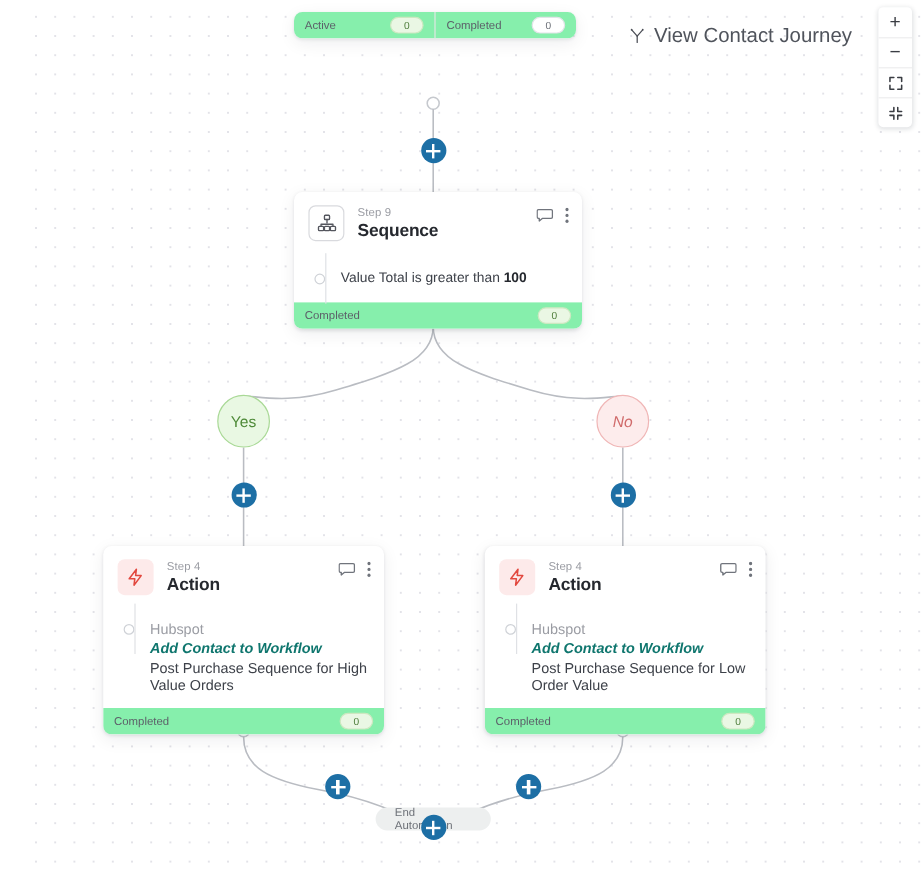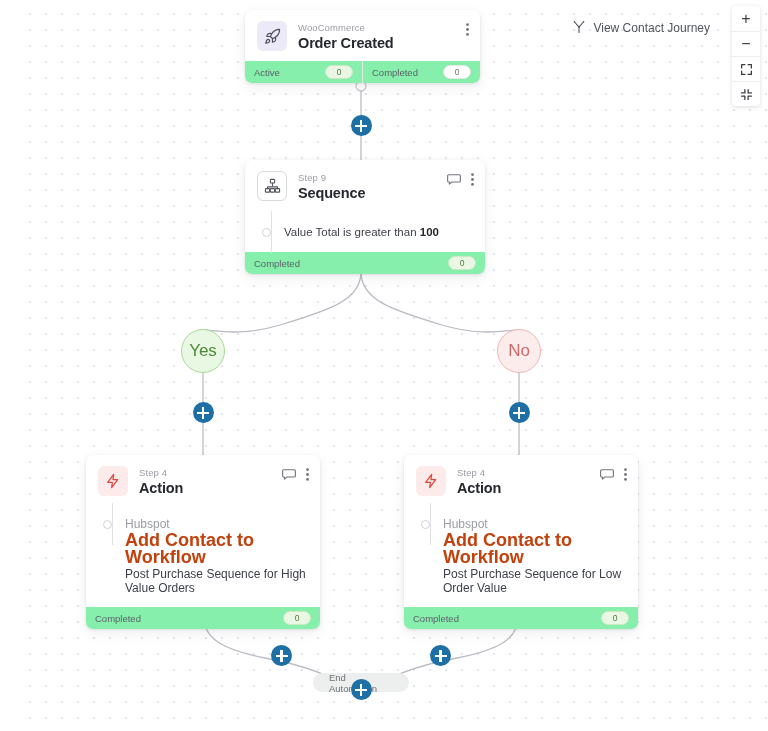--- a/index.html
+++ b/index.html
@@ -104,22 +104,22 @@
     flex: 0 0 auto;
     margin: 3px 13px 0 5px;
   }
   .cond-text {
     font-size: 11.5px; color: #3d4149; line-height: 15px;
   }
   .cond-text b { font-weight: bold; color: #25282e; }
 
   .app-name { font-size: 12px; color: #9a9ca3; line-height: 14px; }
   .act-title {
-    font-size: 18px; font-weight: bold; color: #c2410c;
-    line-height: 17px; margin-top: 1px;
+    font-size: 12px; font-weight: bold; color: #0f766e;
+    line-height: 17px; margin-top: 1px; font-style: italic;
   }
   .act-sub {
     font-size: 12px; color: #3d4149; line-height: 14px; margin-top: 1px;
   }
 
   
   .inner-stub {
     position: absolute;
     width: 1px; background: #dfe1e5;
     left: 26px;
@@ -151,21 +151,21 @@
   }
   .pill.green { background: #eaf7e4; border: 1px solid #cde8c0; color: #4d7c3a; }
   .pill.white { background: #ffffff; border: 1px solid #e2e4e8; color: #6b6f77; }
 
   
   .branch {
     position: absolute;
     width: 44px; height: 44px;
     border-radius: 50%;
     display: flex; align-items: center; justify-content: center;
-    font-size: 17px;
+    font-size: 13px;
     z-index: 3;
     cursor: pointer;
   }
   .branch.yes { background: #e9f8e3; border: 1.4px solid #a9d996; color: #4e8a38; }
   .branch.no  { background: #fdecec; border: 1.4px solid #f0b6b6; color: #d06a6a; }
 
   
   .plus {
     position: absolute;
     width: 21px; height: 21px;
@@ -193,21 +193,21 @@
     font-size: 9.5px;
     color: #6d7178;
     z-index: 4;
   }
 
   
   #journey-link {
     position: absolute;
     right: 58px; top: 20px;
     display: flex; align-items: center; gap: 7px;
-    font-size: 12px;
+    font-size: 17px;
     color: #50545c;
     z-index: 7;
     cursor: pointer;
   }
 
   #zoom-controls {
     position: absolute;
     right: 8px; top: 6px;
     width: 28px;
     background: #ffffff;
@@ -250,43 +250,20 @@
     <circle class="port" cx="203" cy="609" r="5"></circle>
 
     <circle class="port" cx="519" cy="609" r="5"></circle>
 
     <path d="M203,614 C203,640 225,650 265,658 C310,666 340,680 361,694"></path>
 
     <path d="M519,614 C519,640 497,650 457,658 C412,666 382,680 361,694"></path>
   </svg>
 
   <div class="card" style="left:245px; top:10px; width:235px;">
-    <div class="card-head">
-      <div class="node-icon rocket">
-        <svg width="17" height="17" viewBox="0 0 24 24" fill="none" stroke="#4b4d57" stroke-width="1.7" stroke-linecap="round" stroke-linejoin="round">
-          <path d="M4.5 16.5c-1.5 1.26-2 5-2 5s3.74-.5 5-2c.71-.84.7-2.13-.09-2.91a2.18 2.18 0 0 0-2.91-.09z"></path>
-          <path d="M12 15l-3-3a22 22 0 0 1 2-3.95A12.88 12.88 0 0 1 22 2c0 2.72-.78 7.5-6 11a22.35 22.35 0 0 1-4 2z"></path>
-          <path d="M9 12H4s.55-3.03 2-4c1.62-1.08 5 0 5 0"></path>
-          <path d="M12 15v5s3.03-.55 4-2c1.08-1.62 0-5 0-5"></path>
-        </svg>
-      </div>
-      <div class="head-text">
-        <div class="step-label">WooCommerce</div>
-        <div class="step-title">Order Created</div>
-      </div>
-      <div class="head-actions">
-        <span class="icon-btn">
-          <svg width="3" height="13" viewBox="0 0 3 13">
-            <circle cx="1.5" cy="1.6" r="1.4" fill="#70747c"></circle>
-            <circle cx="1.5" cy="6.5" r="1.4" fill="#70747c"></circle>
-            <circle cx="1.5" cy="11.4" r="1.4" fill="#70747c"></circle>
-          </svg>
-        </span>
-      </div>
-    </div>
     <div class="card-foot">
       <div class="foot-cell">
         <span>Active</span>
         <span class="pill green">0</span>
       </div>
       <div class="foot-cell">
         <span>Completed</span>
         <span class="pill white">0</span>
       </div>
     </div>
@@ -336,21 +313,21 @@
       <div class="foot-cell">
         <span>Completed</span>
         <span class="pill green">0</span>
       </div>
     </div>
   </div>
 
   <div class="branch yes" style="left:181px; top:329px;">
     <span>Yes</span>
   </div>
-  <div class="branch no" style="left:497px; top:329px;">
+  <div class="branch no" style="left:497px; top:329px;font-style:italic;">
     <span>No</span>
   </div>
 
   <div class="plus" style="left:192.5px; top:402px;"></div>
   <div class="plus" style="left:508.5px; top:402px;"></div>
 
   <div class="card" style="left:86px; top:455px; width:234px;">
     <div class="card-head">
       <div class="node-icon action">
         <svg width="16" height="16" viewBox="0 0 24 24" fill="none" stroke="#e2483f" stroke-width="1.9" stroke-linecap="round" stroke-linejoin="round">

